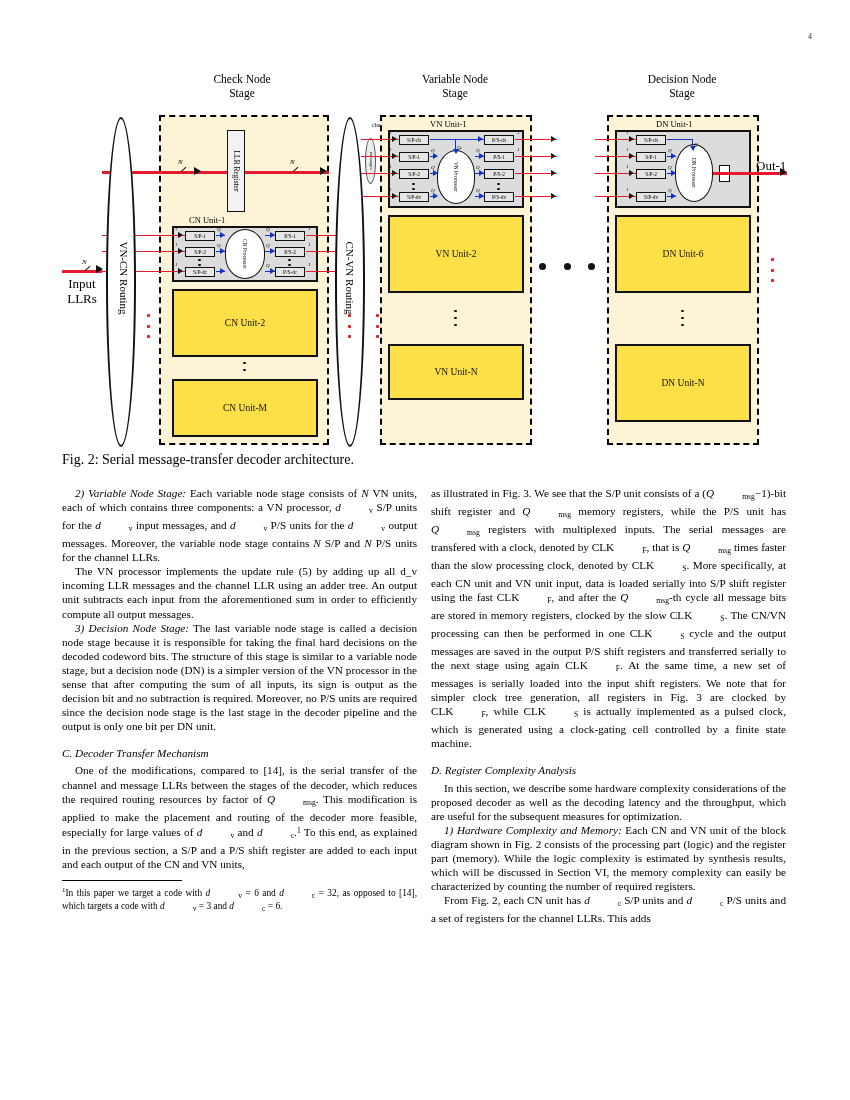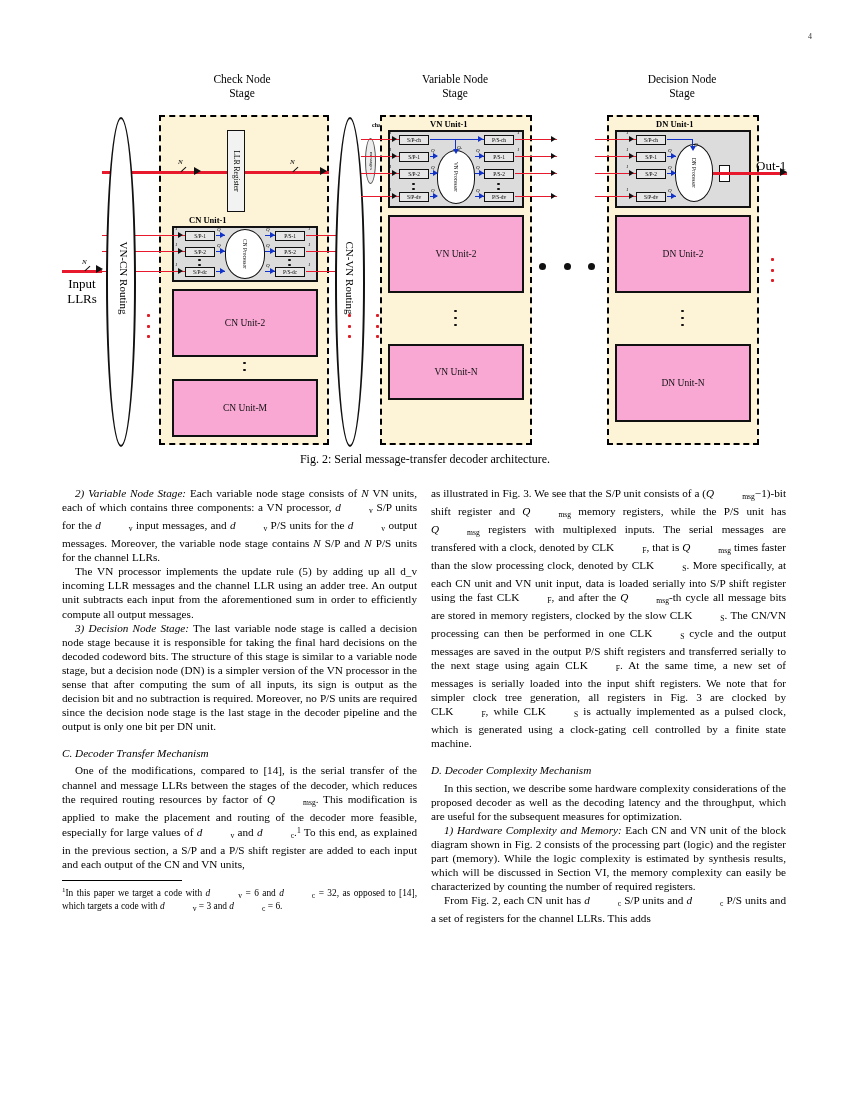--- a/index.html
+++ b/index.html
@@ -22,21 +22,21 @@
     position:absolute;text-align:center;font-size:11.5px;line-height:14px;
     color:#000;
   }
 
   .dashed-box{
     position:absolute;border:2.2px dashed #000;background:#fdf3d7;
     box-sizing:border-box;
   }
 
   .unit-box{
-    position:absolute;background:#f9a8d4;border:2.2px solid #111;
+    position:absolute;background:#fde047;border:2.2px solid #111;
     box-sizing:border-box;display:flex;align-items:center;justify-content:center;
     font-size:9.5px;color:#111;
   }
   .unit-box.detail{background:#dcdcdc;}
 
   .vdots{
     position:absolute;display:flex;flex-direction:column;
     align-items:center;justify-content:space-between;
   }
   .vdots i{display:block;width:2.4px;height:2.4px;border-radius:50%;background:#111;}
@@ -89,40 +89,40 @@
 
   .llr-reg{
     position:absolute;background:#f2f2f2;border:1.4px solid #111;
     box-sizing:border-box;
   }
   .llr-reg span{
     position:absolute;left:50%;top:50%;font-size:7.5px;white-space:nowrap;
     transform:translate(-50%,-50%) rotate(90deg);
   }
 
-  .plain-label{position:absolute;font-size:7px;white-space:nowrap;font-weight:bold;}
+  .plain-label{position:absolute;font-size:7px;white-space:nowrap;}
   .input-label{position:absolute;font-size:13px;line-height:15px;text-align:center;}
   .out-label{position:absolute;font-size:13px;white-space:nowrap;}
 
   .msg-ellipse{
     position:absolute;border:1.2px solid #555;background:#ececec;
     border-radius:50% / 50%;box-sizing:border-box;
   }
   .msg-ellipse span{
     position:absolute;left:50%;top:50%;font-size:4.6px;white-space:nowrap;
     transform:translate(-50%,-50%) rotate(90deg);
   }
 
   .dn-out-box{
     position:absolute;background:#fff;border:1.3px solid #111;box-sizing:border-box;
   }
 
   .fig-caption{
-    position:absolute;left:62px;top:452px;width:726px;text-align:center;
-    font-size:12px;
+    position:absolute;left:62px;top:452px;width:726px;
+    font-size:14px;
   }
 
   
   .col{position:absolute;width:355px;top:486px;font-size:11.2px;line-height:14.1px;
     text-align:justify;}
   .col.left{left:62px;}
   .col.right{left:431px;}
   .col p{margin:0;text-indent:13px;}
   .col p.noind{text-indent:0;}
   .col h4{margin:0;font-size:11.2px;font-weight:normal;font-style:italic;text-indent:0;}
@@ -400,21 +400,21 @@
     <div class="arrowR" style="left:567px;top:121px;"></div>
     <div class="tick-label sm" style="left:564px;top:58px;">1</div>
     <div class="tick-label sm" style="left:564px;top:75px;">1</div>
     <div class="tick-label sm" style="left:564px;top:92px;">1</div>
     <div class="tick-label sm" style="left:564px;top:115px;">1</div>
 
     <div class="redline thick" style="left:651px;top:100px;width:74px;"></div>
     <div class="arrowR big" style="left:718px;top:96px;"></div>
     <div class="out-label" style="left:694px;top:86px;">Out-1</div>
 
-    <div class="unit-box" style="left:553px;top:143px;width:136px;height:78px;">DN Unit-2</div>
+    <div class="unit-box" style="left:553px;top:143px;width:136px;height:78px;">DN Unit-6</div>
     <div class="vdots" style="left:619px;top:238px;width:3px;height:16px;">
         <i></i>
         <i></i>
         <i></i>
       </div>
     <div class="unit-box" style="left:553px;top:272px;width:136px;height:78px;">DN Unit-N</div>
 
     <div class="vdots red" style="left:708px;top:186px;width:4px;height:24px;">
         <i></i>
         <i></i>
@@ -439,21 +439,21 @@
     <p>One of the modifications, compared to [14], is the serial transfer of the channel and message LLRs between the stages of the decoder, which reduces the required routing resources by factor of <i class="em">Q</i><span class="sub">msg</span>. This modification is applied to make the placement and routing of the decoder more feasible, especially for large values of <i class="em">d<span class="sub">v</span></i> and <i class="em">d<span class="sub">c</span></i>.<span class="sup">1</span> To this end, as explained in the previous section, a S/P and a P/S shift register are added to each input and each output of the CN and VN units,</p>
 
     <hr class="fnrule">
     <div class="footnote"><span class="fnnum">1</span>In this paper we target a code with <i class="em">d<span class="sub">v</span></i> = 6 and <i class="em">d<span class="sub">c</span></i> = 32, as opposed to [14], which targets a code with <i class="em">d<span class="sub">v</span></i> = 3 and <i class="em">d<span class="sub">c</span></i> = 6.</div>
   </div>
 
   <div class="col right">
     <p class="noind">as illustrated in Fig. 3. We see that the S/P unit consists of a (<i class="em">Q</i><span class="sub">msg</span>−1)-bit shift register and <i class="em">Q</i><span class="sub">msg</span> memory registers, while the P/S unit has <i class="em">Q</i><span class="sub">msg</span> registers with multiplexed inputs. The serial messages are transfered with a clock, denoted by CLK<span class="sub">F</span>, that is <i class="em">Q</i><span class="sub">msg</span> times faster than the slow processing clock, denoted by CLK<span class="sub">S</span>. More specifically, at each CN unit and VN unit input, data is loaded serially into S/P shift register using the fast CLK<span class="sub">F</span>, and after the <i class="em">Q</i><span class="sub">msg</span>-th cycle all message bits are stored in memory registers, clocked by the slow CLK<span class="sub">S</span>. The CN/VN processing can then be performed in one CLK<span class="sub">S</span> cycle and the output messages are saved in the output P/S shift registers and transferred serially to the next stage using again CLK<span class="sub">F</span>. At the same time, a new set of messages is serially loaded into the input shift registers. We note that for simpler clock tree generation, all registers in Fig. 3 are clocked by CLK<span class="sub">F</span>, while CLK<span class="sub">S</span> is actually implemented as a pulsed clock, which is generated using a clock-gating cell controlled by a finite state machine.</p>
 
     <div class="secgap"></div>
-    <h4>D. Decoder Complexity Mechanism</h4>
+    <h4>D. Register Complexity Analysis</h4>
     <div class="headgap"></div>
 
     <p>In this section, we describe some hardware complexity considerations of the proposed decoder as well as the decoding latency and the throughput, which are useful for the subsequent measures for optimization.</p>
 
     <p><i class="em">1) Hardware Complexity and Memory:</i> Each CN and VN unit of the block diagram shown in Fig. 2 consists of the processing part (logic) and the register part (memory). While the logic complexity is estimated by synthesis results, which will be discussed in Section VI, the memory complexity can easily be characterized by counting the number of required registers.</p>
 
     <p>From Fig. 2, each CN unit has <i class="em">d<span class="sub">c</span></i> S/P units and <i class="em">d<span class="sub">c</span></i> P/S units and a set of registers for the channel LLRs. This adds</p>
   </div>
 
 </div>

